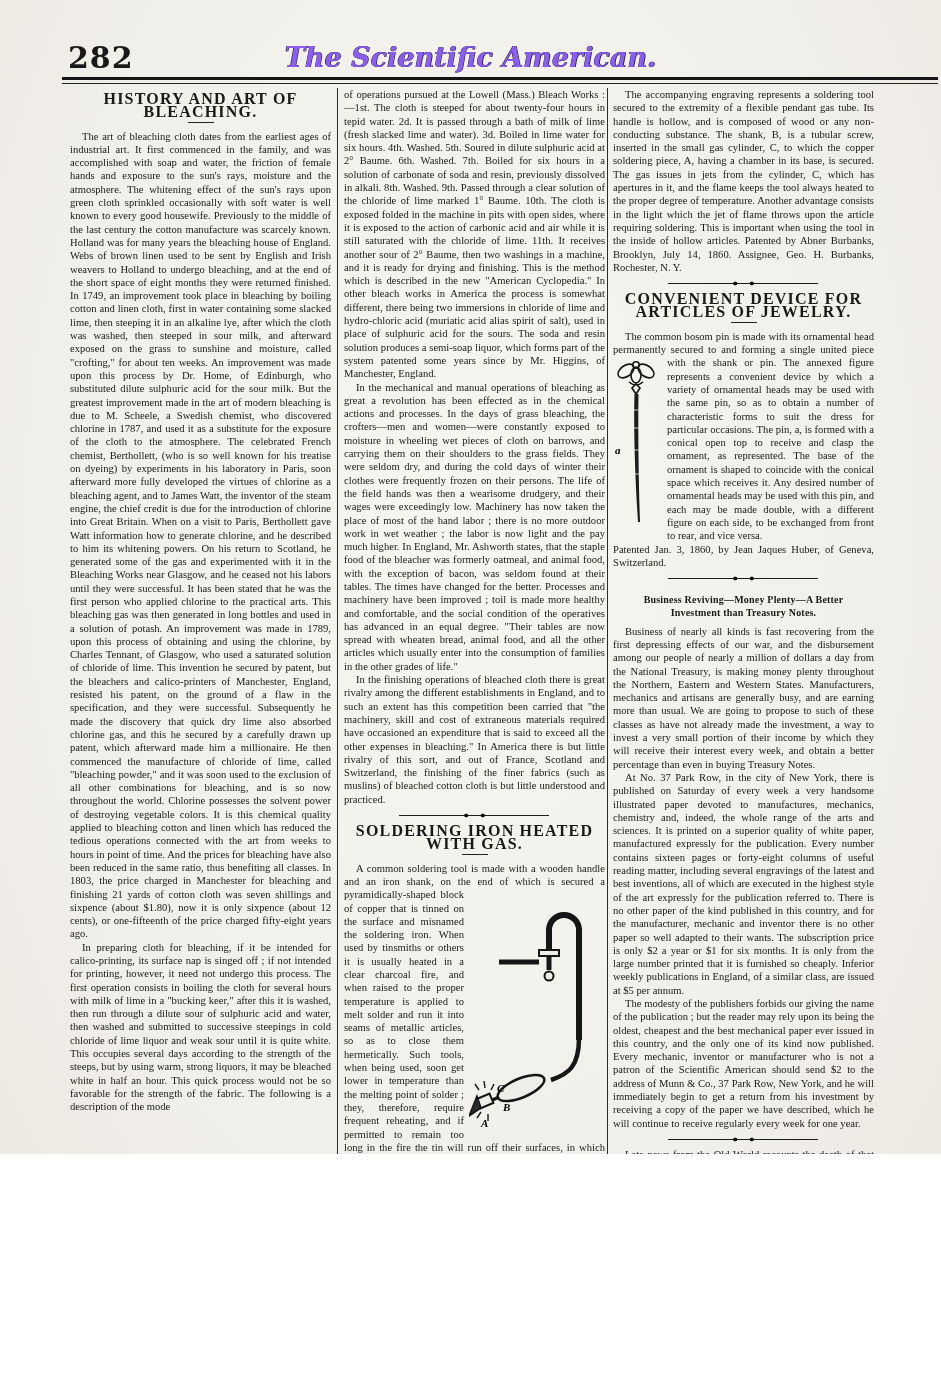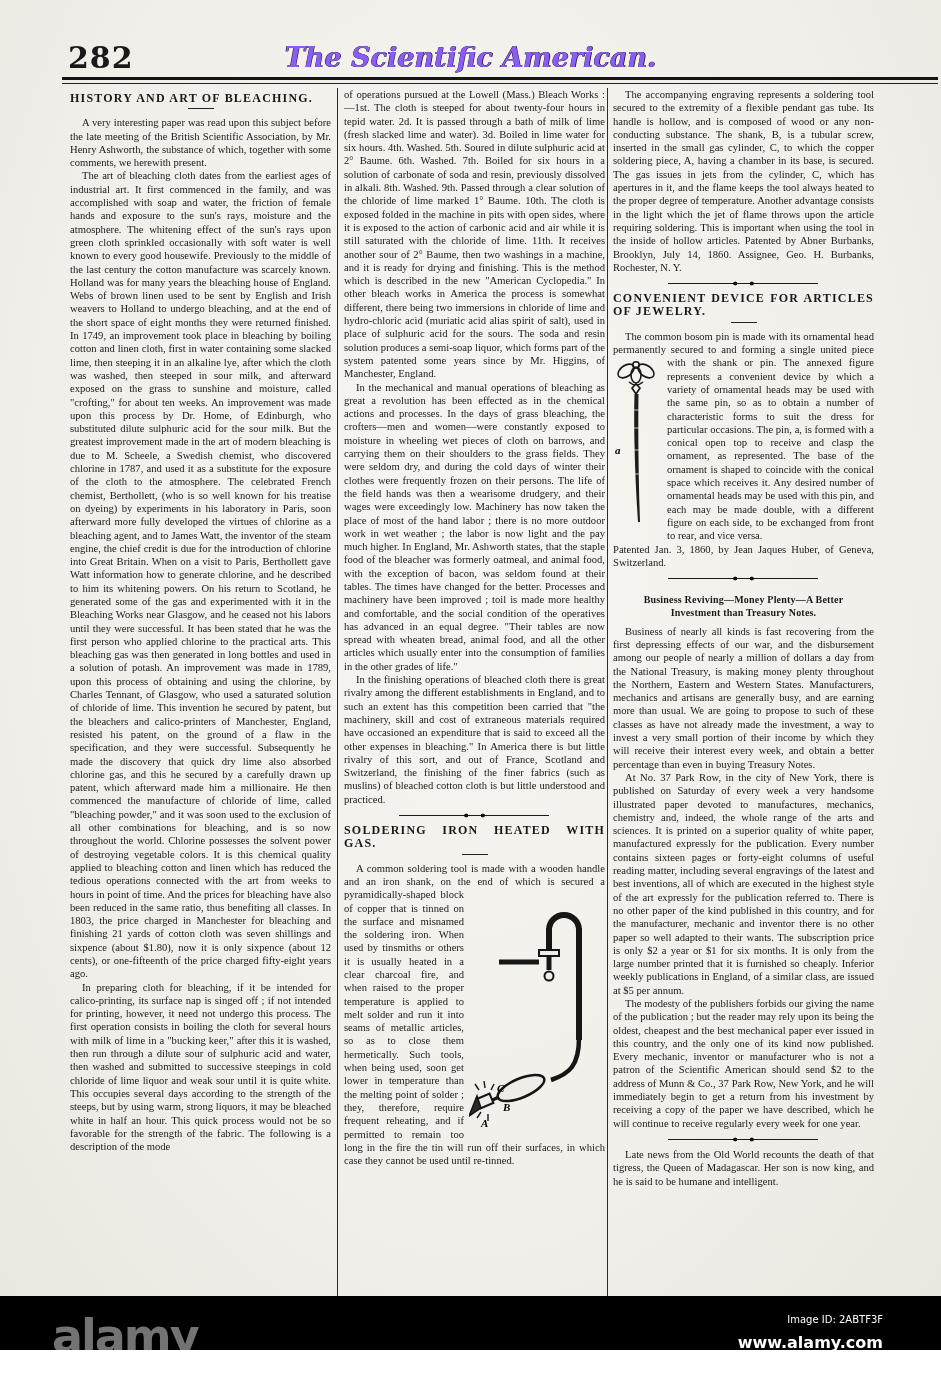--- a/index.html
+++ b/index.html
@@ -1,35 +1,35 @@
 <!DOCTYPE html>
 <html><head>
 <meta charset="utf-8">
 <style>
   html,body{margin:0;padding:0;background:#ffffff;}
-  #page{position:relative;width:941px;height:1350px;background:#ffffff;overflow:hidden;
+  #page{position:relative;width:941px;height:1154px;background:#ffffff;overflow:hidden;
         font-family:"Liberation Serif", serif;color:#191919;}
   #paper{position:absolute;left:0;top:0;width:941px;height:1296px;
          background:radial-gradient(ellipse at 50% 40%, #f7f5f1 0%, #f1efe9 65%, #eae7e0 100%);}
   .page-number{position:absolute;left:68px;top:40px;font-size:30px;font-weight:bold;
                font-family:"DejaVu Serif", serif;letter-spacing:1px;}
   .masthead{position:absolute;left:0;top:42px;width:941px;text-align:center;
             font-family:"DejaVu Serif", serif;font-weight:bold;font-style:italic;
             font-size:27px;letter-spacing:0px;color:#8b5cf6;
             text-shadow:0.6px 0 0 #111, -0.3px 0 0 #111;}
   .rule-thick{position:absolute;left:62px;top:77px;width:876px;height:3px;background:#141414;}
   .rule-thin{position:absolute;left:62px;top:83px;width:876px;height:1px;background:#222;}
   .col-divider{position:absolute;top:88px;width:1px;height:1208px;background:#2b2b2b;}
   #divider-1{left:337px;} #divider-2{left:607px;}
   .col{position:absolute;top:88px;width:261px;max-height:1206px;overflow:hidden;
        font-size:10.6px;line-height:13.3px;text-align:justify;}
   #col-1{left:70px;} #col-2{left:344px;} #col-3{left:613px;}
   .bp{margin:0;text-indent:12px;}
   .noindent{text-indent:0;}
-  .article-head{font-weight:bold;font-size:12px;letter-spacing:1.2px;
+  .article-head{text-align:center;font-weight:bold;font-size:16px;letter-spacing:1.2px;
                 margin:4px 0 3px;text-indent:0;font-family:"Liberation Serif", serif;}
   .head-rule{width:26px;height:1px;background:#222;margin:0 auto 7px;}
   .sub-head{text-align:center;font-weight:bold;font-size:10px;letter-spacing:0.2px;
             margin:10px 8px 5px;text-indent:0;}
   .separator{height:9px;margin:5px 26px 4px;
      background:
        radial-gradient(circle at 46% 50%, #111 1.7px, rgba(0,0,0,0) 2.2px),
        radial-gradient(circle at 54% 50%, #111 1.7px, rgba(0,0,0,0) 2.2px),
        linear-gradient(#1c1c1c,#1c1c1c) center/72% 1px no-repeat;
      background-repeat:no-repeat;}
@@ -57,21 +57,20 @@
   <div class="masthead">The Scientific American.</div>
   <div class="rule-thick"></div>
   <div class="rule-thin"></div>
 
   <div id="divider-1" class="col-divider"></div>
   <div id="divider-2" class="col-divider"></div>
 
   <div id="col-1" class="col">
     <div class="article-head">HISTORY AND ART OF BLEACHING.</div>
     <div class="head-rule"></div>
-    <p class="bp">A very interesting paper was read upon this subject before the late meeting of the British Scientific Association, by Mr. Henry Ashworth, the substance of which, together with some comments, we herewith present.</p>
     <p class="bp">The art of bleaching cloth dates from the earliest ages of industrial art. It first commenced in the family, and was accomplished with soap and water, the friction of female hands and exposure to the sun's rays, moisture and the atmosphere. The whitening effect of the sun's rays upon green cloth sprinkled occasionally with soft water is well known to every good housewife. Previously to the middle of the last century the cotton manufacture was scarcely known. Holland was for many years the bleaching house of England. Webs of brown linen used to be sent by English and Irish weavers to Holland to undergo bleaching, and at the end of the short space of eight months they were returned finished. In 1749, an improvement took place in bleaching by boiling cotton and linen cloth, first in water containing some slacked lime, then steeping it in an alkaline lye, after which the cloth was washed, then steeped in sour milk, and afterward exposed on the grass to sunshine and moisture, called "crofting," for about ten weeks. An improvement was made upon this process by Dr. Home, of Edinburgh, who substituted dilute sulphuric acid for the sour milk. But the greatest improvement made in the art of modern bleaching is due to M. Scheele, a Swedish chemist, who discovered chlorine in 1787, and used it as a substitute for the exposure of the cloth to the atmosphere. The celebrated French chemist, Berthollett, (who is so well known for his treatise on dyeing) by experiments in his laboratory in Paris, soon afterward more fully developed the virtues of chlorine as a bleaching agent, and to James Watt, the inventor of the steam engine, the chief credit is due for the introduction of chlorine into Great Britain. When on a visit to Paris, Berthollett gave Watt information how to generate chlorine, and he described to him its whitening powers. On his return to Scotland, he generated some of the gas and experimented with it in the Bleaching Works near Glasgow, and he ceased not his labors until they were successful. It has been stated that he was the first person who applied chlorine to the practical arts. This bleaching gas was then generated in long bottles and used in a solution of potash. An improvement was made in 1789, upon this process of obtaining and using the chlorine, by Charles Tennant, of Glasgow, who used a saturated solution of chloride of lime. This invention he secured by patent, but the bleachers and calico-printers of Manchester, England, resisted his patent, on the ground of a flaw in the specification, and they were successful. Subsequently he made the discovery that quick dry lime also absorbed chlorine gas, and this he secured by a carefully drawn up patent, which afterward made him a millionaire. He then commenced the manufacture of chloride of lime, called "bleaching powder," and it was soon used to the exclusion of all other combinations for bleaching, and is so now throughout the world. Chlorine possesses the solvent power of destroying vegetable colors. It is this chemical quality applied to bleaching cotton and linen which has reduced the tedious operations connected with the art from weeks to hours in point of time. And the prices for bleaching have also been reduced in the same ratio, thus benefiting all classes. In 1803, the price charged in Manchester for bleaching and finishing 21 yards of cotton cloth was seven shillings and sixpence (about $1.80), now it is only sixpence (about 12 cents), or one-fifteenth of the price charged fifty-eight years ago.</p>
     <p class="bp">In preparing cloth for bleaching, if it be intended for calico-printing, its surface nap is singed off ; if not intended for printing, however, it need not undergo this process. The first operation consists in boiling the cloth for several hours with milk of lime in a "bucking keer," after this it is washed, then run through a dilute sour of sulphuric acid and water, then washed and submitted to successive steepings in cold chloride of lime liquor and weak sour until it is quite white. This occupies several days according to the strength of the steeps, but by using warm, strong liquors, it may be bleached white in half an hour. This quick process would not be so favorable for the strength of the fabric. The following is a description of the mode</p>
   </div>
 
   <div id="col-2" class="col">
     <p class="bp noindent">of operations pursued at the Lowell (Mass.) Bleach Works :—1st. The cloth is steeped for about twenty-four hours in tepid water. 2d. It is passed through a bath of milk of lime (fresh slacked lime and water). 3d. Boiled in lime water for six hours. 4th. Washed. 5th. Soured in dilute sulphuric acid at 2° Baume. 6th. Washed. 7th. Boiled for six hours in a solution of carbonate of soda and resin, previously dissolved in alkali. 8th. Washed. 9th. Passed through a clear solution of the chloride of lime marked 1° Baume. 10th. The cloth is exposed folded in the machine in pits with open sides, where it is exposed to the action of carbonic acid and air while it is still saturated with the chloride of lime. 11th. It receives another sour of 2° Baume, then two washings in a machine, and it is ready for drying and finishing. This is the method which is described in the new "American Cyclopedia." In other bleach works in America the process is somewhat different, there being two immersions in chloride of lime and hydro-chloric acid (muriatic acid alias spirit of salt), used in place of sulphuric acid for the sours. The soda and resin solution produces a semi-soap liquor, which forms part of the system patented some years since by Mr. Higgins, of Manchester, England.</p>
     <p class="bp">In the mechanical and manual operations of bleaching as great a revolution has been effected as in the chemical actions and processes. In the days of grass bleaching, the crofters—men and women—were constantly exposed to moisture in wheeling wet pieces of cloth on barrows, and carrying them on their shoulders to the grass fields. They were seldom dry, and during the cold days of winter their clothes were frequently frozen on their persons. The life of the field hands was then a wearisome drudgery, and their wages were exceedingly low. Machinery has now taken the place of most of the hand labor ; there is no more outdoor work in wet weather ; the labor is now light and the pay much higher. In England, Mr. Ashworth states, that the staple food of the bleacher was formerly oatmeal, and animal food, with the exception of bacon, was seldom found at their tables. The times have changed for the better. Processes and machinery have been improved ; toil is made more healthy and comfortable, and the social condition of the operatives has advanced in an equal degree. "Their tables are now spread with wheaten bread, animal food, and all the other articles which usually enter into the consumption of families in the other grades of life."</p>
     <p class="bp">In the finishing operations of bleached cloth there is great rivalry among the different establishments in England, and to such an extent has this competition been carried that "the machinery, skill and cost of extraneous materials required have occasioned an expenditure that is said to exceed all the other expenses in bleaching." In America there is but little rivalry of this sort, and out of France, Scotland and Switzerland, the finishing of the finer fabrics (such as muslins) of bleached cotton cloth is but little understood and practiced.</p>
     <div class="separator"></div>
     <div class="article-head">SOLDERING IRON HEATED WITH GAS.</div>

